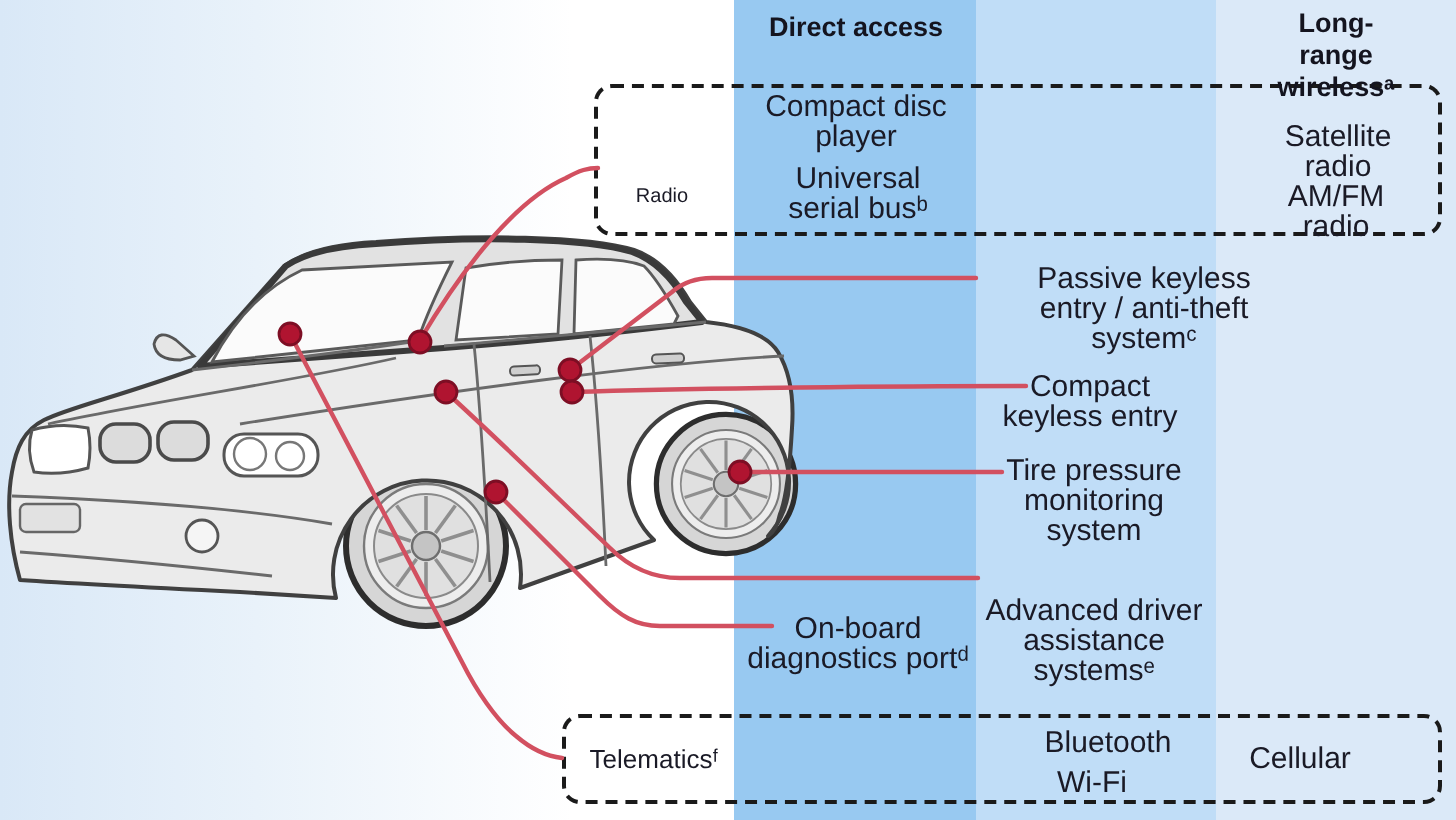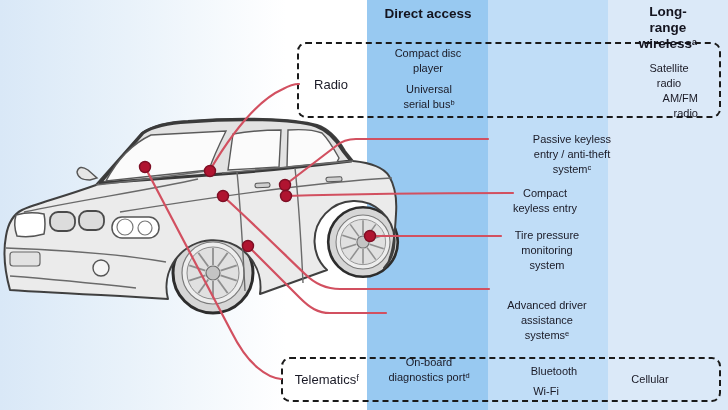--- a/index.html
+++ b/index.html
@@ -11,21 +11,21 @@
     position:absolute;left:0;top:0;width:367px;height:410px;
     background:linear-gradient(to right,#d9e8f7 0%,#e9f2fa 35%,#ffffff 78%);
   }
   .col{position:absolute;top:0;height:410px;}
   .col1{left:367px;width:121px;background:#98c9f1;}
   .col2{left:488px;width:120px;background:#c0ddf7;}
   .col3{left:608px;width:120px;background:#dbe9f8;}
   .lbl{
     position:absolute;transform:translateX(-50%);
     white-space:pre-line;text-align:center;
-    font-size:11px;line-height:15px;color:#1a1a26;
+    font-size:15px;line-height:15px;color:#1a1a26;
   }
   .hdr{font-weight:700;font-size:13.5px;line-height:16px;color:#14141f;}
   .dashbox{
     position:absolute;border:2px dashed #1a1a1a;border-radius:9px;
     box-sizing:border-box;background:transparent;
   }
   .radio-box{left:297px;top:42px;width:424px;height:76px;}
   .telem-box{left:281px;top:357px;width:440px;height:45px;}
   svg.overlay{position:absolute;left:0;top:0;}
 </style>
@@ -140,38 +140,38 @@
       <circle cx="145" cy="167" r="5.5" fill="#b01430"></circle>
       <circle cx="210" cy="171" r="5.5" fill="#b01430"></circle>
       <circle cx="285" cy="185" r="5.5" fill="#b01430"></circle>
       <circle cx="286" cy="196" r="5.5" fill="#b01430"></circle>
       <circle cx="370" cy="236" r="5.5" fill="#b01430"></circle>
       <circle cx="223" cy="196" r="5.5" fill="#b01430"></circle>
       <circle cx="248" cy="246" r="5.5" fill="#b01430"></circle>
     </g>
   </svg>
 
-  <div class="lbl" style="left:331px;top:77px;font-size:13px;">Radio</div>
+  <div class="lbl" style="left:331px;top:91px;font-size:10px;">Radio</div>
   <div class="lbl" style="left:428px;top:46px;">Compact disc
 player</div>
   <div class="lbl" style="left:429px;top:82px;text-align:center;">Universal
 serial busᵇ</div>
   <div class="lbl" style="left:669px;top:61px;">Satellite radio</div>
-  <div class="lbl" style="left:668px;top:91px;text-align:right;">AM/FM radio</div>
+  <div class="lbl" style="left:668px;top:91px;">AM/FM radio</div>
   <div class="lbl" style="left:572px;top:132px;">Passive keyless
 entry / anti-theft
 systemᶜ</div>
   <div class="lbl" style="left:545px;top:186px;">Compact
 keyless entry</div>
   <div class="lbl" style="left:547px;top:228px;">Tire pressure
 monitoring
 system</div>
   <div class="lbl" style="left:547px;top:298px;">Advanced driver
 assistance
 systemsᵉ</div>
-  <div class="lbl" style="left:429px;top:307px;margin-top:48px;">On-board
+  <div class="lbl" style="left:429px;top:307px;">On-board
 diagnostics portᵈ</div>
   <div class="lbl" style="left:546px;top:364px;padding-left:16px;">Bluetooth</div>
   <div class="lbl" style="left:546px;top:384px;">Wi-Fi</div>
   <div class="lbl" style="left:650px;top:372px;">Cellular</div>
   <div class="lbl" style="left:327px;top:372px;font-size:13px;">Telematicsᶠ</div>
 
 </div>
 
 </body></html>

